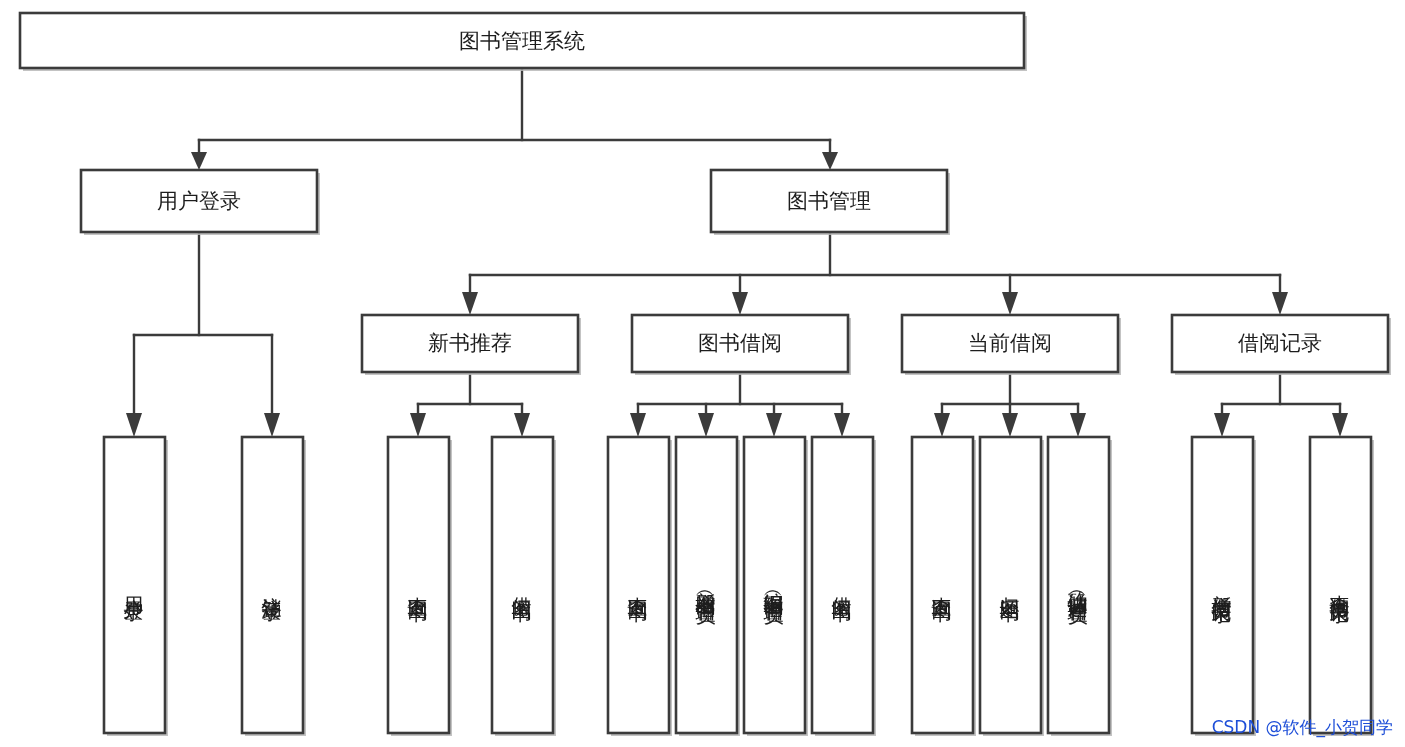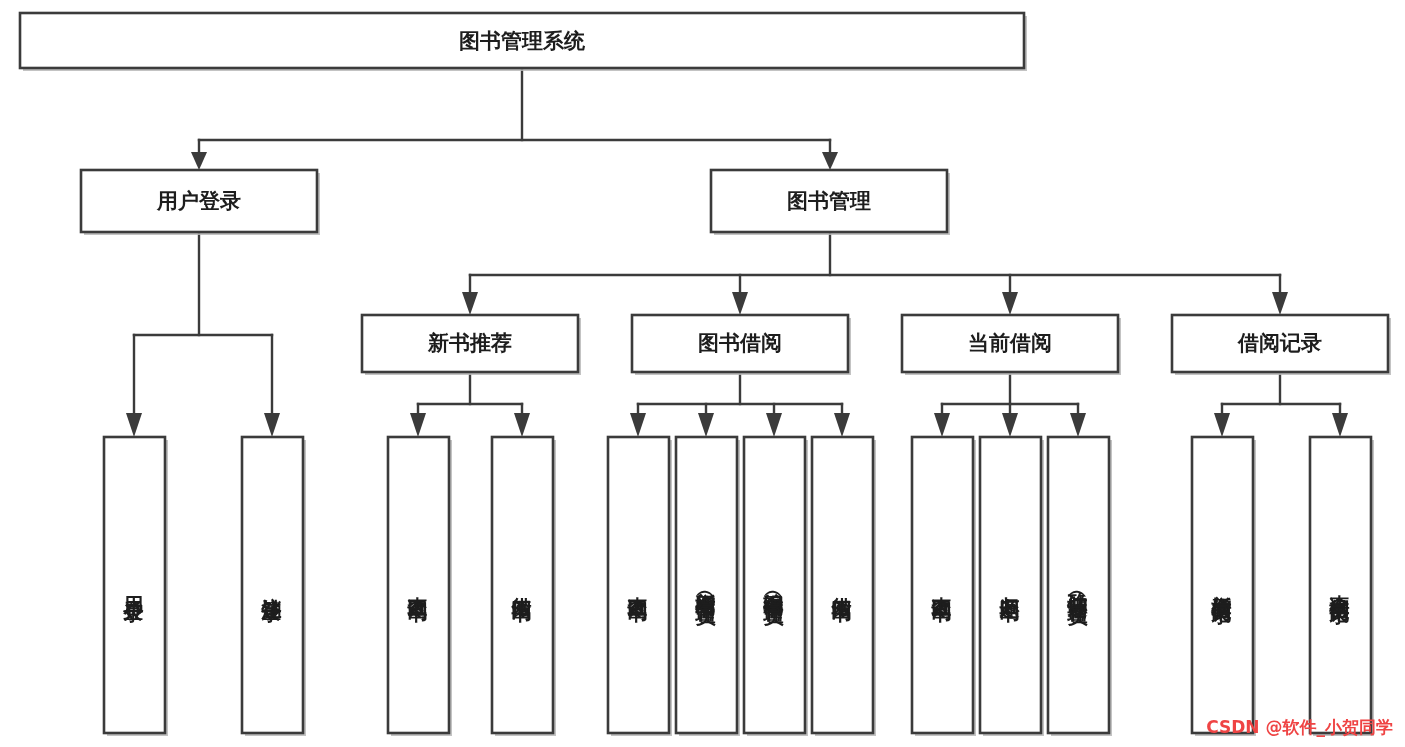--- a/index.html
+++ b/index.html
@@ -10,21 +10,20 @@
   }
   body {
     font-family: "DejaVu Sans", "Liberation Sans", sans-serif;
   }
   #diagram-root {
     position: relative;
     width: 1405px;
     height: 747px;
     background: #ffffff;
     overflow: hidden;
-    font-weight: bold;
   }
   svg#flow-svg {
     position: absolute;
     top: 0;
     left: 0;
     width: 1405px;
     height: 747px;
     display: block;
   }
   .node-box {
@@ -62,21 +61,21 @@
     text-orientation: upright;
     text-anchor: middle;
     letter-spacing: 2px;
   }
   .watermark {
     position: absolute;
     right: 12px;
     bottom: 8px;
     font-family: "DejaVu Sans", "Liberation Sans", sans-serif;
     font-size: 17px;
-    color: #ef4444;
+    color: #1d4ed8;
     white-space: nowrap;
     user-select: none;
     text-align: right;
   }
 </style>
 </head>
 <body>
 
 <div id="diagram-root">
 

